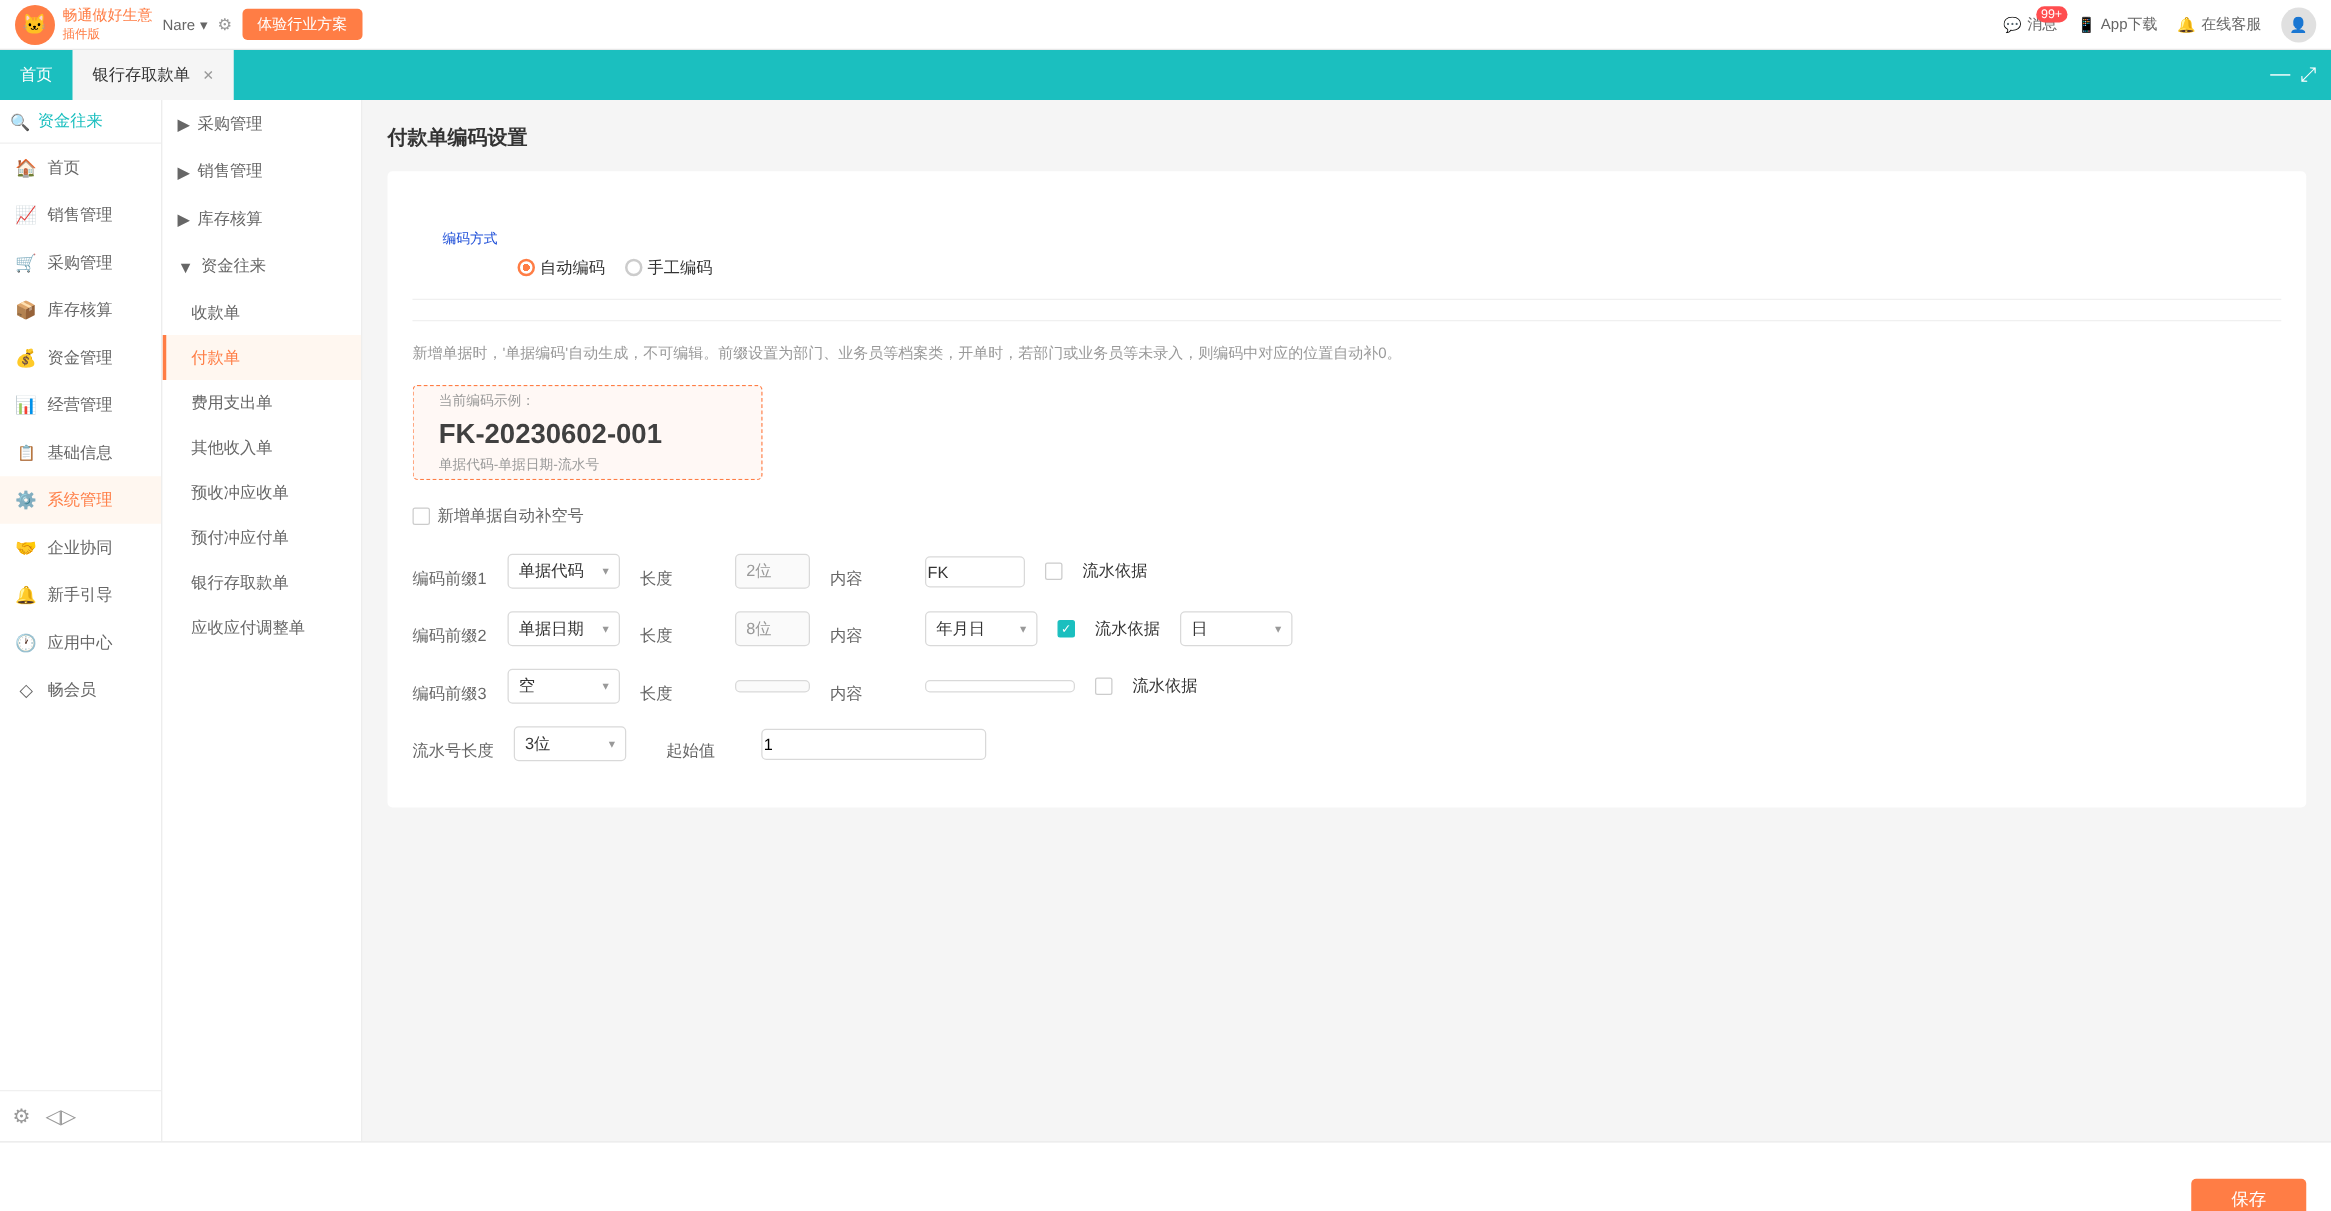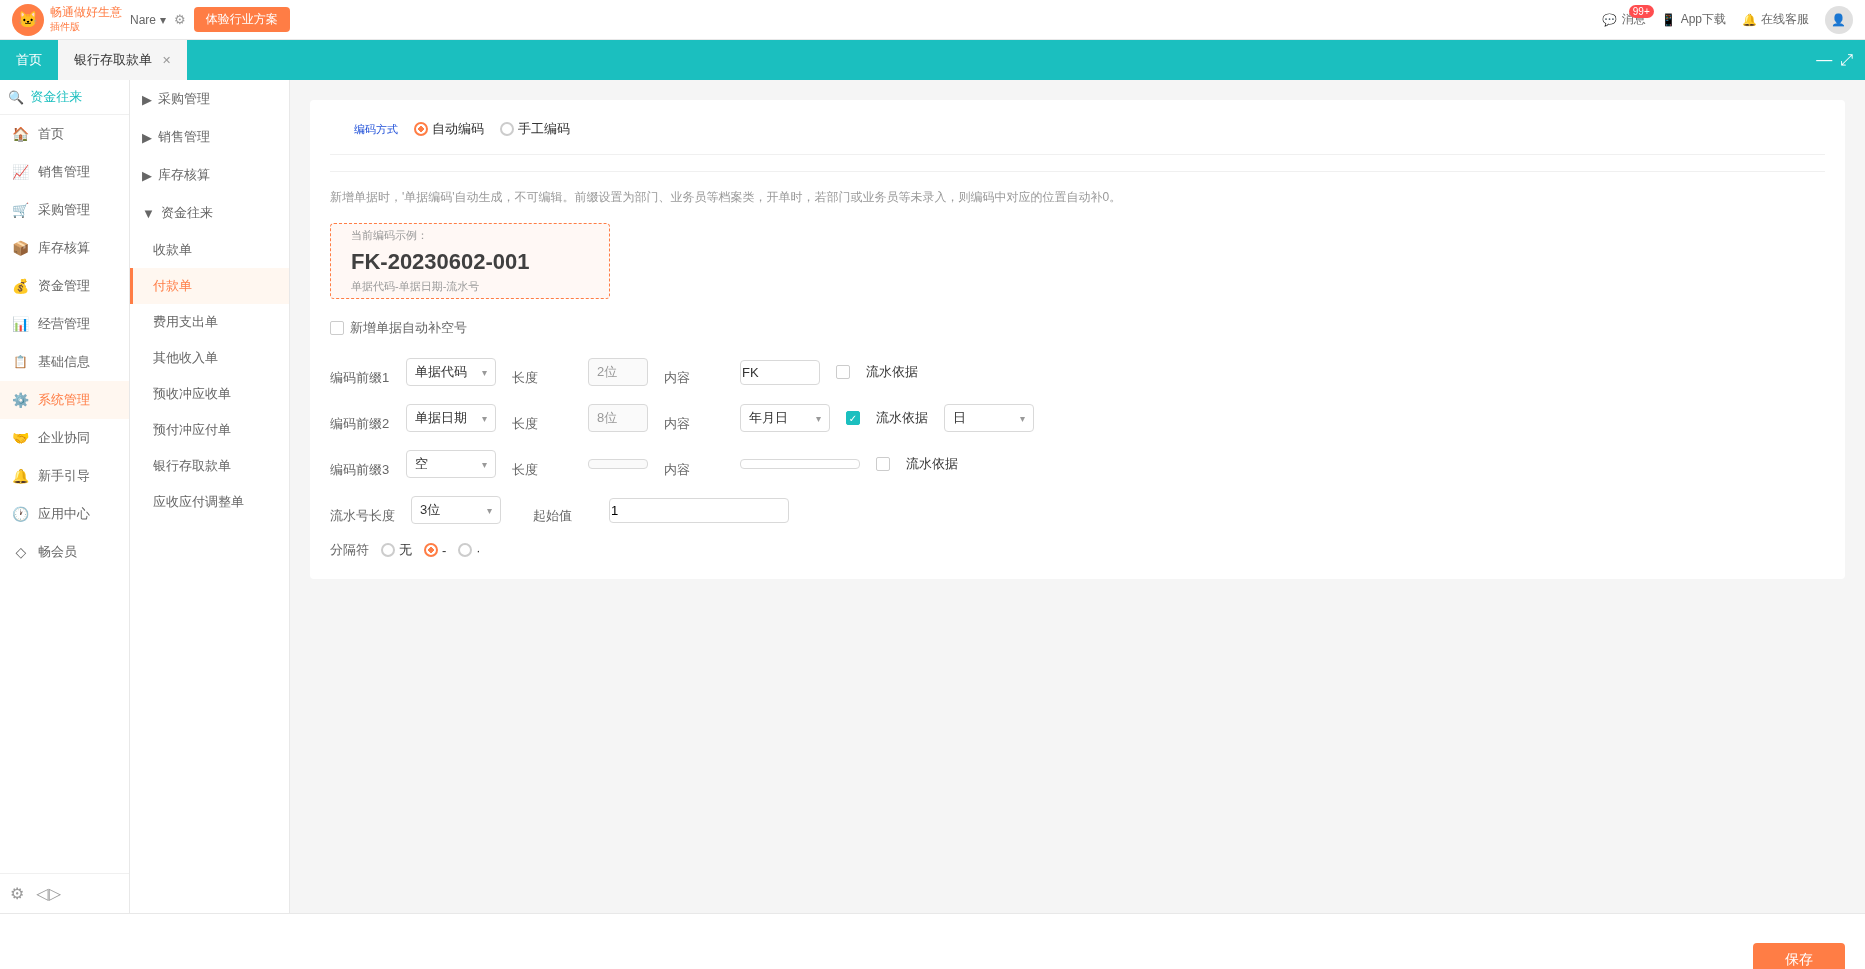--- a/index.html
+++ b/index.html
@@ -48,21 +48,21 @@
     
     .content { flex: 1; overflow-y: auto; background: #f5f5f5; padding: 20px; }
     .page-title { font-size: 16px; font-weight: 600; color: #333; margin-bottom: 16px; }
 
     .card { background: #fff; border-radius: 4px; padding: 20px; }
 
     
     .encode-method { display: flex; align-items: center; gap: 16px; margin-bottom: 16px; padding-bottom: 16px; border-bottom: 1px solid #f0f0f0; }
     .encode-label { font-size: 11px; color: #1d4ed8; margin-left: 24px; }
     .radio-group { display: flex; align-items: center; gap: 16px; }
-    .radio-item { display: flex; align-items: center; gap: 4px; cursor: pointer; font-size: 13px; }
+    .radio-item { display: flex; align-items: center; gap: 4px; cursor: pointer; font-size: 13px; margin-top: 48px; }
     .radio-circle { width: 14px; height: 14px; border-radius: 50%; border: 2px solid #ccc; display: inline-block; }
     .radio-circle.checked { border-color: #ff7d45; background: radial-gradient(circle, #ff7d45 40%, white 40%); }
 
     .info-text { font-size: 12px; color: #999; margin-bottom: 16px; line-height: 1.6; }
 
     
     .preview-box { border: 1px dashed #ff7d45; background: #fff8f5; border-radius: 4px; padding: 4px 20px; display: inline-block; margin-bottom: 20px; min-width: 280px; }
     .preview-title { font-size: 11px; color: #999; margin-bottom: 6px; }
     .preview-code { font-size: 22px; font-weight: 600; color: #404040; }
     .preview-desc { font-size: 11px; color: #999; margin-top: 4px; }
@@ -241,20 +241,21 @@
       <div class="sub-nav-item">费用支出单</div>
       <div class="sub-nav-item">其他收入单</div>
       <div class="sub-nav-item">预收冲应收单</div>
       <div class="sub-nav-item">预付冲应付单</div>
       <div class="sub-nav-item">银行存取款单</div>
       <div class="sub-nav-item">应收应付调整单</div>
     </div>
   </div>
 
   <div class="content">
+    <div class="page-title">付款单编码设置</div>
 
     <div class="card">
       
       <div class="encode-method">
         <span class="encode-label">编码方式</span>
         <div class="radio-group">
           <div class="radio-item">
             <span class="radio-circle checked"></span>
             <span>自动编码</span>
           </div>
@@ -340,37 +341,20 @@
         <span class="form-label">流水号长度</span>
         <div class="form-select">
           <span>3位</span>
           <span class="arrow">▾</span>
         </div>
         <span class="form-label" style="margin-left:16px;">起始值</span>
         <input class="form-input" type="text" value="1" style="min-width: 80px;">
       </div>
 
       
-      <div class="separator-row">
-        <span class="sep-label">分隔符</span>
-        <div class="sep-options">
-          <div class="sep-option">
-            <span class="radio-circle"></span>
-            <span>无</span>
-          </div>
-          <div class="sep-option">
-            <span class="radio-circle checked"></span>
-            <span>-</span>
-          </div>
-          <div class="sep-option">
-            <span class="radio-circle"></span>
-            <span>·</span>
-          </div>
-        </div>
-      </div>
 
     </div>
   </div>
 </div>
 
 <div class="bottom-bar">
   <button class="save-btn">保存</button>
 </div>
 
 </body></html>

